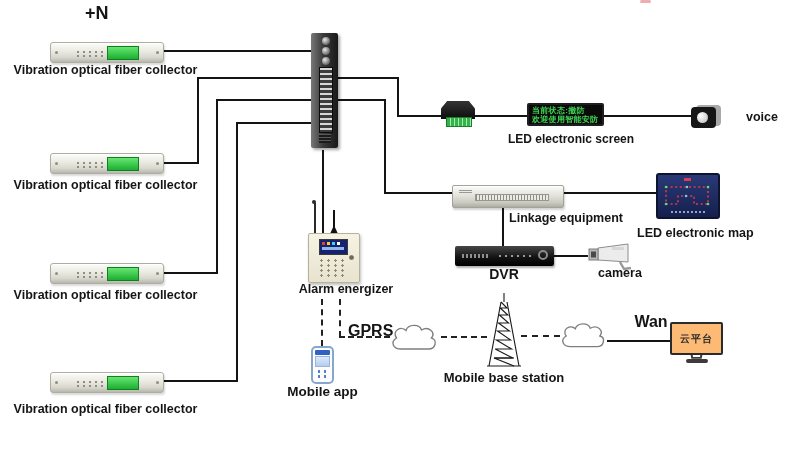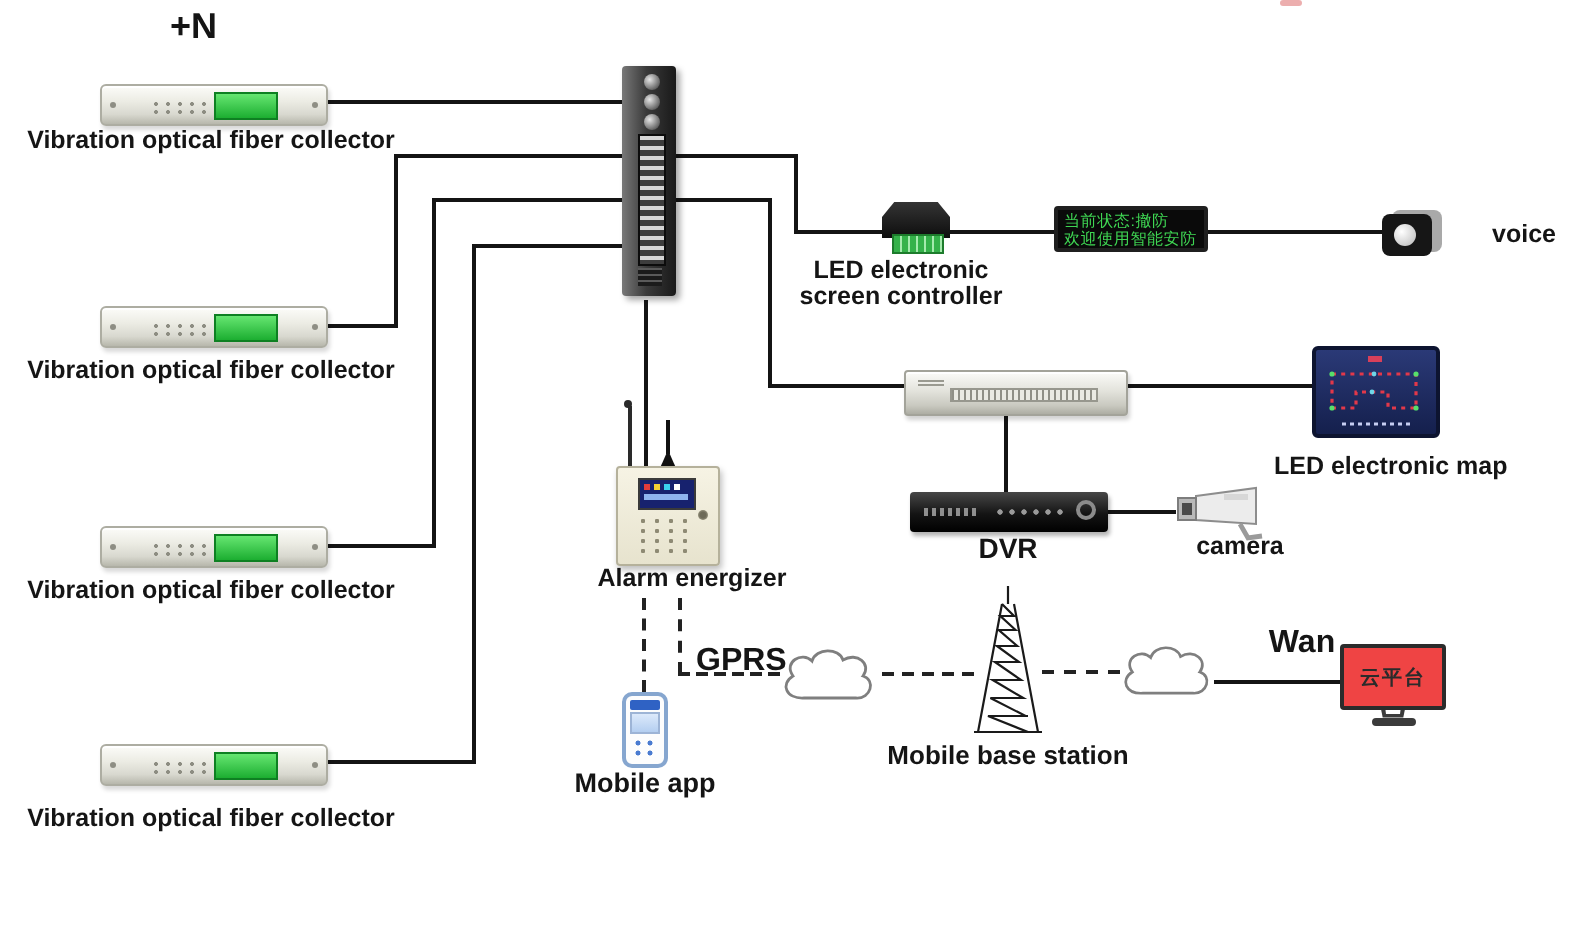--- a/index.html
+++ b/index.html
@@ -43,21 +43,21 @@
     background:linear-gradient(180deg,#343434,#0d0d0d);
     clip-path:polygon(18% 0,82% 0,100% 42%,100% 100%,0 100%,0 42%);}
   .controller-strip{position:absolute;left:446px;top:117px;width:24px;height:8px;
     border:1px solid #1d7c2c;
     background:repeating-linear-gradient(90deg,#35b24a 0 3px,#a5eaad 3px 4px);}
 
   
   .led-screen{position:absolute;left:527px;top:103px;width:77px;height:23px;background:#0a0a0a;
     border:2px solid #1f1f1f;border-radius:2px;padding:1px 3px;box-sizing:border-box;
     display:flex;flex-direction:column;justify-content:center;}
-  .led-line{font-size:8px;line-height:9px;font-weight:400;color:#3fd653;
+  .led-line{font-size:8px;line-height:9px;font-weight:700;color:#3fd653;
     letter-spacing:.3px;white-space:nowrap;}
 
   
   .voice-shadow{position:absolute;left:696px;top:105px;width:25px;height:21px;border-radius:4px;background:#a9a9a9;}
   .voice-box{position:absolute;left:691px;top:107px;width:25px;height:21px;border-radius:4px;background:#161616;}
   .voice-dot{position:absolute;left:697px;top:112px;width:11px;height:11px;border-radius:50%;
     background:radial-gradient(circle at 35% 35%,#ffffff,#c9c9c9 75%,#9a9a9a);}
 
   
   .linkage{position:absolute;left:452px;top:185px;width:110px;height:21px;border-radius:2px;
@@ -98,21 +98,21 @@
   
   .phone{position:absolute;left:311px;top:346px;width:23px;height:38px;background:#fdfdfd;
     border:2px solid #86a6cf;border-radius:5px;box-sizing:border-box;}
   .phone .head{margin:2px 2px 0;height:5px;background:#2f62c4;border-radius:1px;}
   .phone .scr{margin:1px 2px 0;height:11px;background:linear-gradient(180deg,#dce9fb,#b4cef0);
     border:1px solid #9db4d6;box-sizing:border-box;}
   .phone .keys{margin:2px 3px 0;height:11px;
     background-image:radial-gradient(circle,#4a7bd0 1.1px,transparent 1.4px);background-size:6px 5px;}
 
   
-  .monitor{position:absolute;left:670px;top:322px;width:53px;height:33px;background:#ef4444;
+  .monitor{position:absolute;left:670px;top:322px;width:53px;height:33px;background:#fdba74;
     border:2px solid #2b2b2b;border-radius:2px;display:flex;align-items:center;justify-content:center;box-sizing:border-box;}
   .monitor-text{font-size:10px;font-weight:700;color:#2b2b2b;letter-spacing:1px;}
   .m-neck{position:absolute;left:691px;top:355px;width:11px;height:4px;background:#fff;
     border:2px solid #3b3b3b;border-top:none;box-sizing:border-box;
     transform:perspective(10px) rotateX(-20deg);}
   .m-base{position:absolute;left:686px;top:359px;width:22px;height:4px;background:#fff;
     border:2px solid #3b3b3b;border-radius:2px;box-sizing:border-box;}
 
   .artifact{position:absolute;left:640px;top:0;width:11px;height:3px;background:#e9a0a0;
     border-radius:2px;opacity:.85;}
@@ -190,39 +190,37 @@
   <div class="switch">
     <div class="knob" style="top:4px"></div>
     <div class="knob" style="top:14px"></div>
     <div class="knob" style="top:24px"></div>
     <div class="ports"></div>
     <div class="vents"></div>
   </div>
 
   <div class="controller"></div>
   <div class="controller-strip"></div>
-  <div class="lbl" style="left:393px;top:129px;width:115px;line-height:13px">
-    <div>LED electronic</div>
-    <div>screen controller</div>
-  </div>
 
   <div class="led-screen">
     <div class="led-line">当前状态:撤防</div>
     <div class="led-line">欢迎使用智能安防</div>
   </div>
+  <div class="lbl" style="left:508px;top:132px;width:122px;font-size:12px">LED electronic screen</div>
 
   <div class="voice-shadow"></div>
   <div class="voice-box"></div>
   <div class="voice-dot"></div>
   <div class="lbl" style="left:733px;top:110px;width:45px;text-align:right">voice</div>
 
   <div class="linkage">
     <div class="txt"></div>
     <div class="vent"></div>
   </div>
+  <div class="lbl" style="left:505px;top:211px;width:122px">Linkage equipment</div>
 
   <svg style="left:657px;top:174px" width="62" height="44" viewBox="0 0 62 44">
     <defs>
       <linearGradient id="mapg" x1="0" y1="0" x2="0" y2="1">
         <stop offset="0" stop-color="#2b3a78"></stop>
           <stop offset="1" stop-color="#141f4c"></stop>
       </linearGradient>
     </defs>
     <rect x="0" y="0" width="62" height="44" rx="2" fill="url(#mapg)" stroke="#0d1430" stroke-width="2"></rect>
     <rect x="27" y="4" width="7" height="3" fill="#d8405a"></rect>

